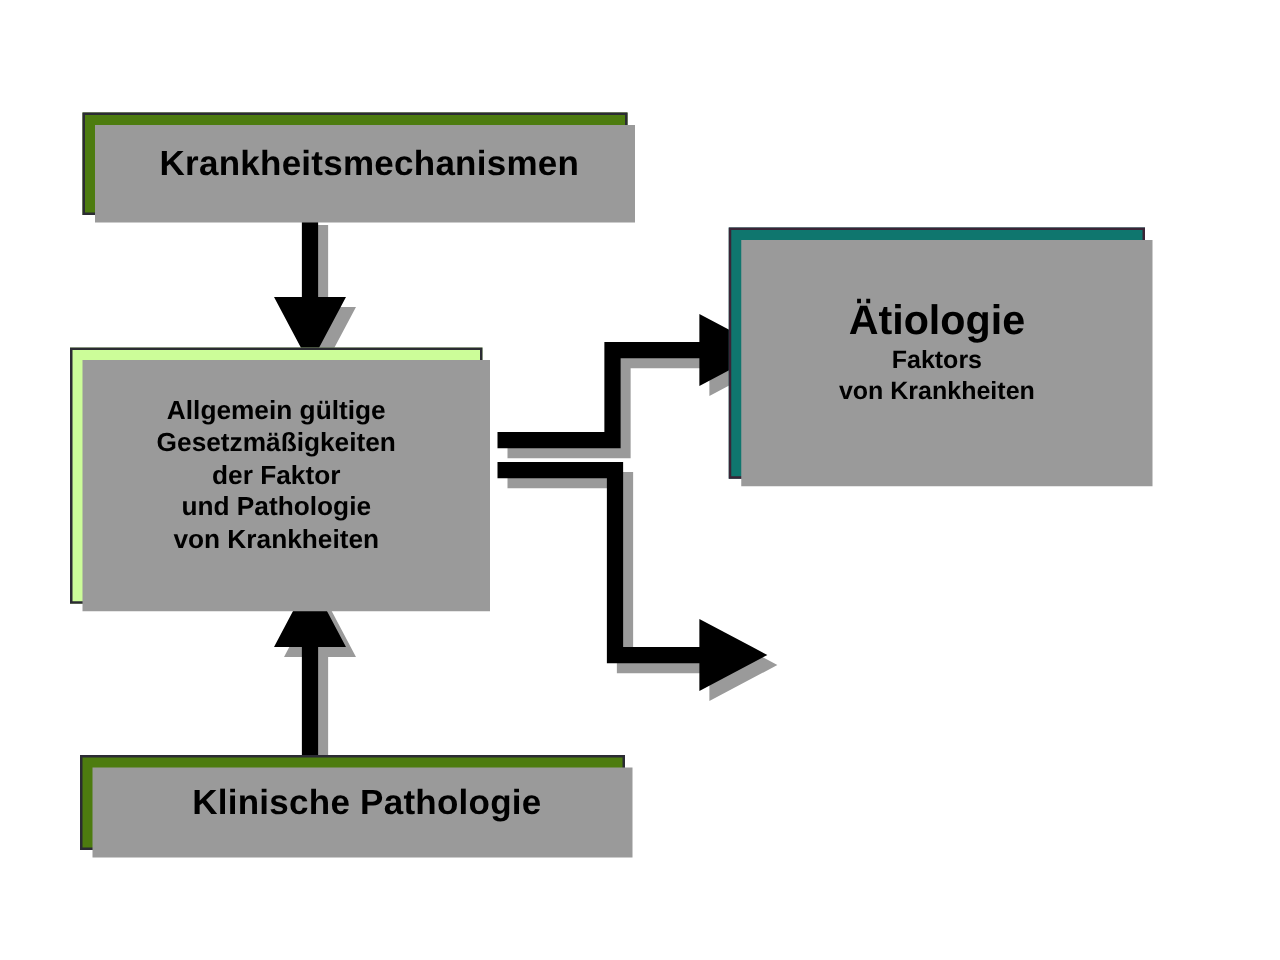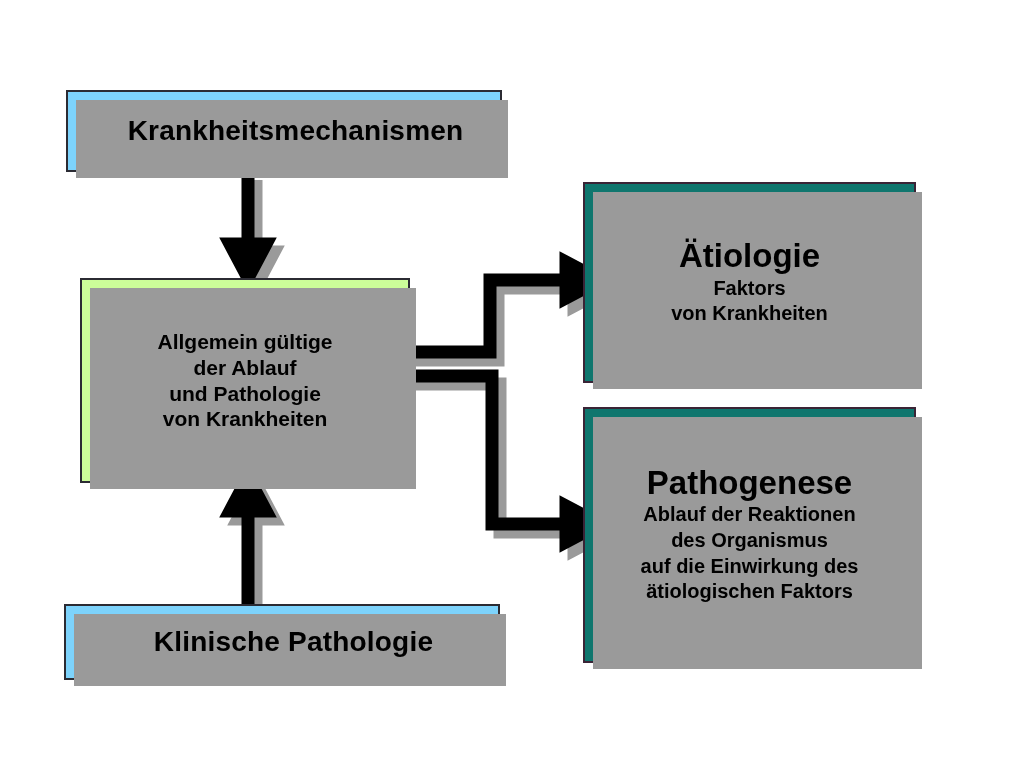--- a/index.html
+++ b/index.html
@@ -35,21 +35,21 @@
   }
   .node .shadow {
     position: absolute;
     left: 8px;
     top: 8px;
     width: 100%;
     height: 100%;
     background: #9a9a9a;
     z-index: -1;
   }
-  .node.blue  { background: #7dd3fc; padding-left: 23px; }
+  .node.blue  { background: #4d7c0f; padding-left: 23px; }
   .node.green { background: #ccfd99; }
   .node.pink  { background: #0f766e; border-color: #3a2436; }
 
   .title-lg {
     font-size: 28px;
     font-weight: bold;
     letter-spacing: 0.2px;
     line-height: 1.15;
   }
   .title-xl {
@@ -115,42 +115,35 @@
       <polyline points="398,376 492,376 492,524 578,524" fill="none"></polyline>
       <polygon points="600,524 566,506 566,542"></polygon>
     </g>
   </svg>
 
   <div class="node blue" style="left:66px; top:90px; width:436px; height:82px;">
     <div class="shadow"></div>
     <span class="title-lg line">Krankheitsmechanismen</span>
   </div>
 
-  <div class="node green" style="left:80px; top:278px; width:330px; height:205px;">
+  <div class="node green" style="left:56px; top:278px; width:330px; height:205px;">
     <div class="shadow"></div>
     <span class="body-md line">Allgemein gültige</span>
-    <span class="body-md line">der Ablauf</span>
+    <span class="body-md line">Gesetzmäßigkeiten</span>
+    <span class="body-md line">der Faktor</span>
     <span class="body-md line">und Pathologie</span>
     <span class="body-md line">von Krankheiten</span>
   </div>
 
   <div class="node pink" style="left:583px; top:182px; width:333px; height:201px;">
     <div class="shadow"></div>
     <span class="title-xl line">Ätiologie</span>
     <span class="body-sm line">Faktors</span>
     <span class="body-sm line">von Krankheiten</span>
   </div>
 
-  <div class="node pink" style="left:583px; top:407px; width:333px; height:256px;">
-    <div class="shadow"></div>
-    <span class="title-xl line">Pathogenese</span>
-    <span class="body-sm line">Ablauf der Reaktionen</span>
-    <span class="body-sm line">des Organismus</span>
-    <span class="body-sm line">auf die Einwirkung des</span>
-    <span class="body-sm line">ätiologischen Faktors</span>
-  </div>
 
   <div class="node blue" style="left:64px; top:604px; width:436px; height:76px;">
     <div class="shadow"></div>
     <span class="title-lg line">Klinische Pathologie</span>
   </div>
 
 </div>
 
 </body></html>

